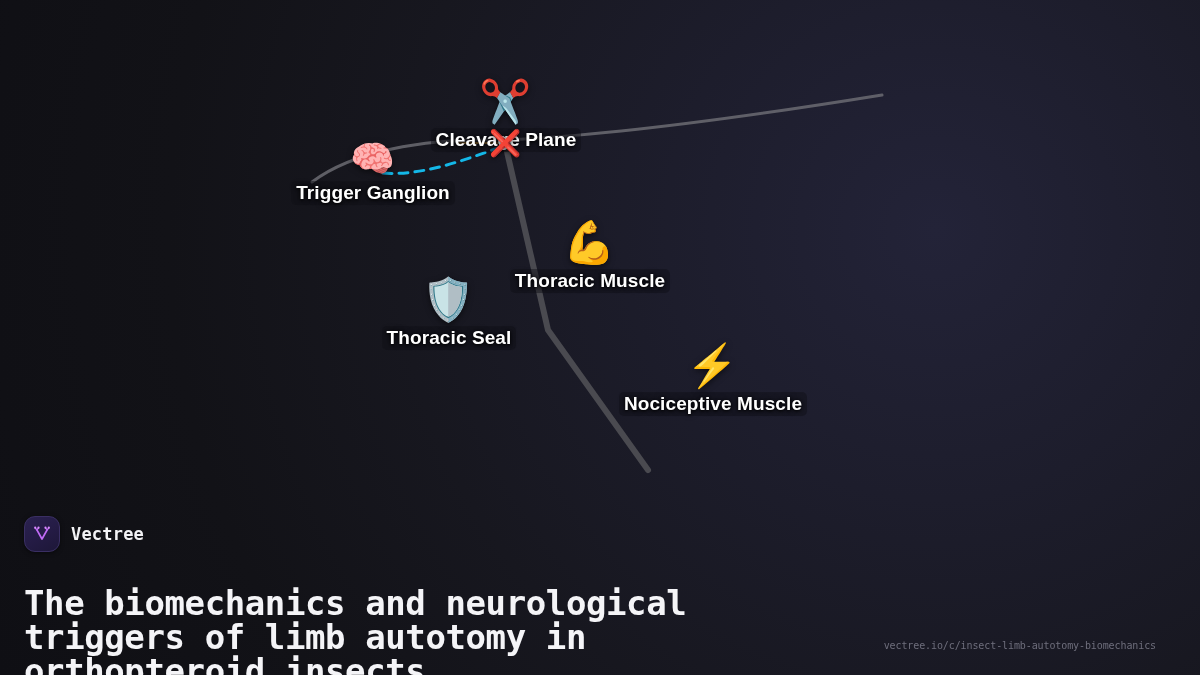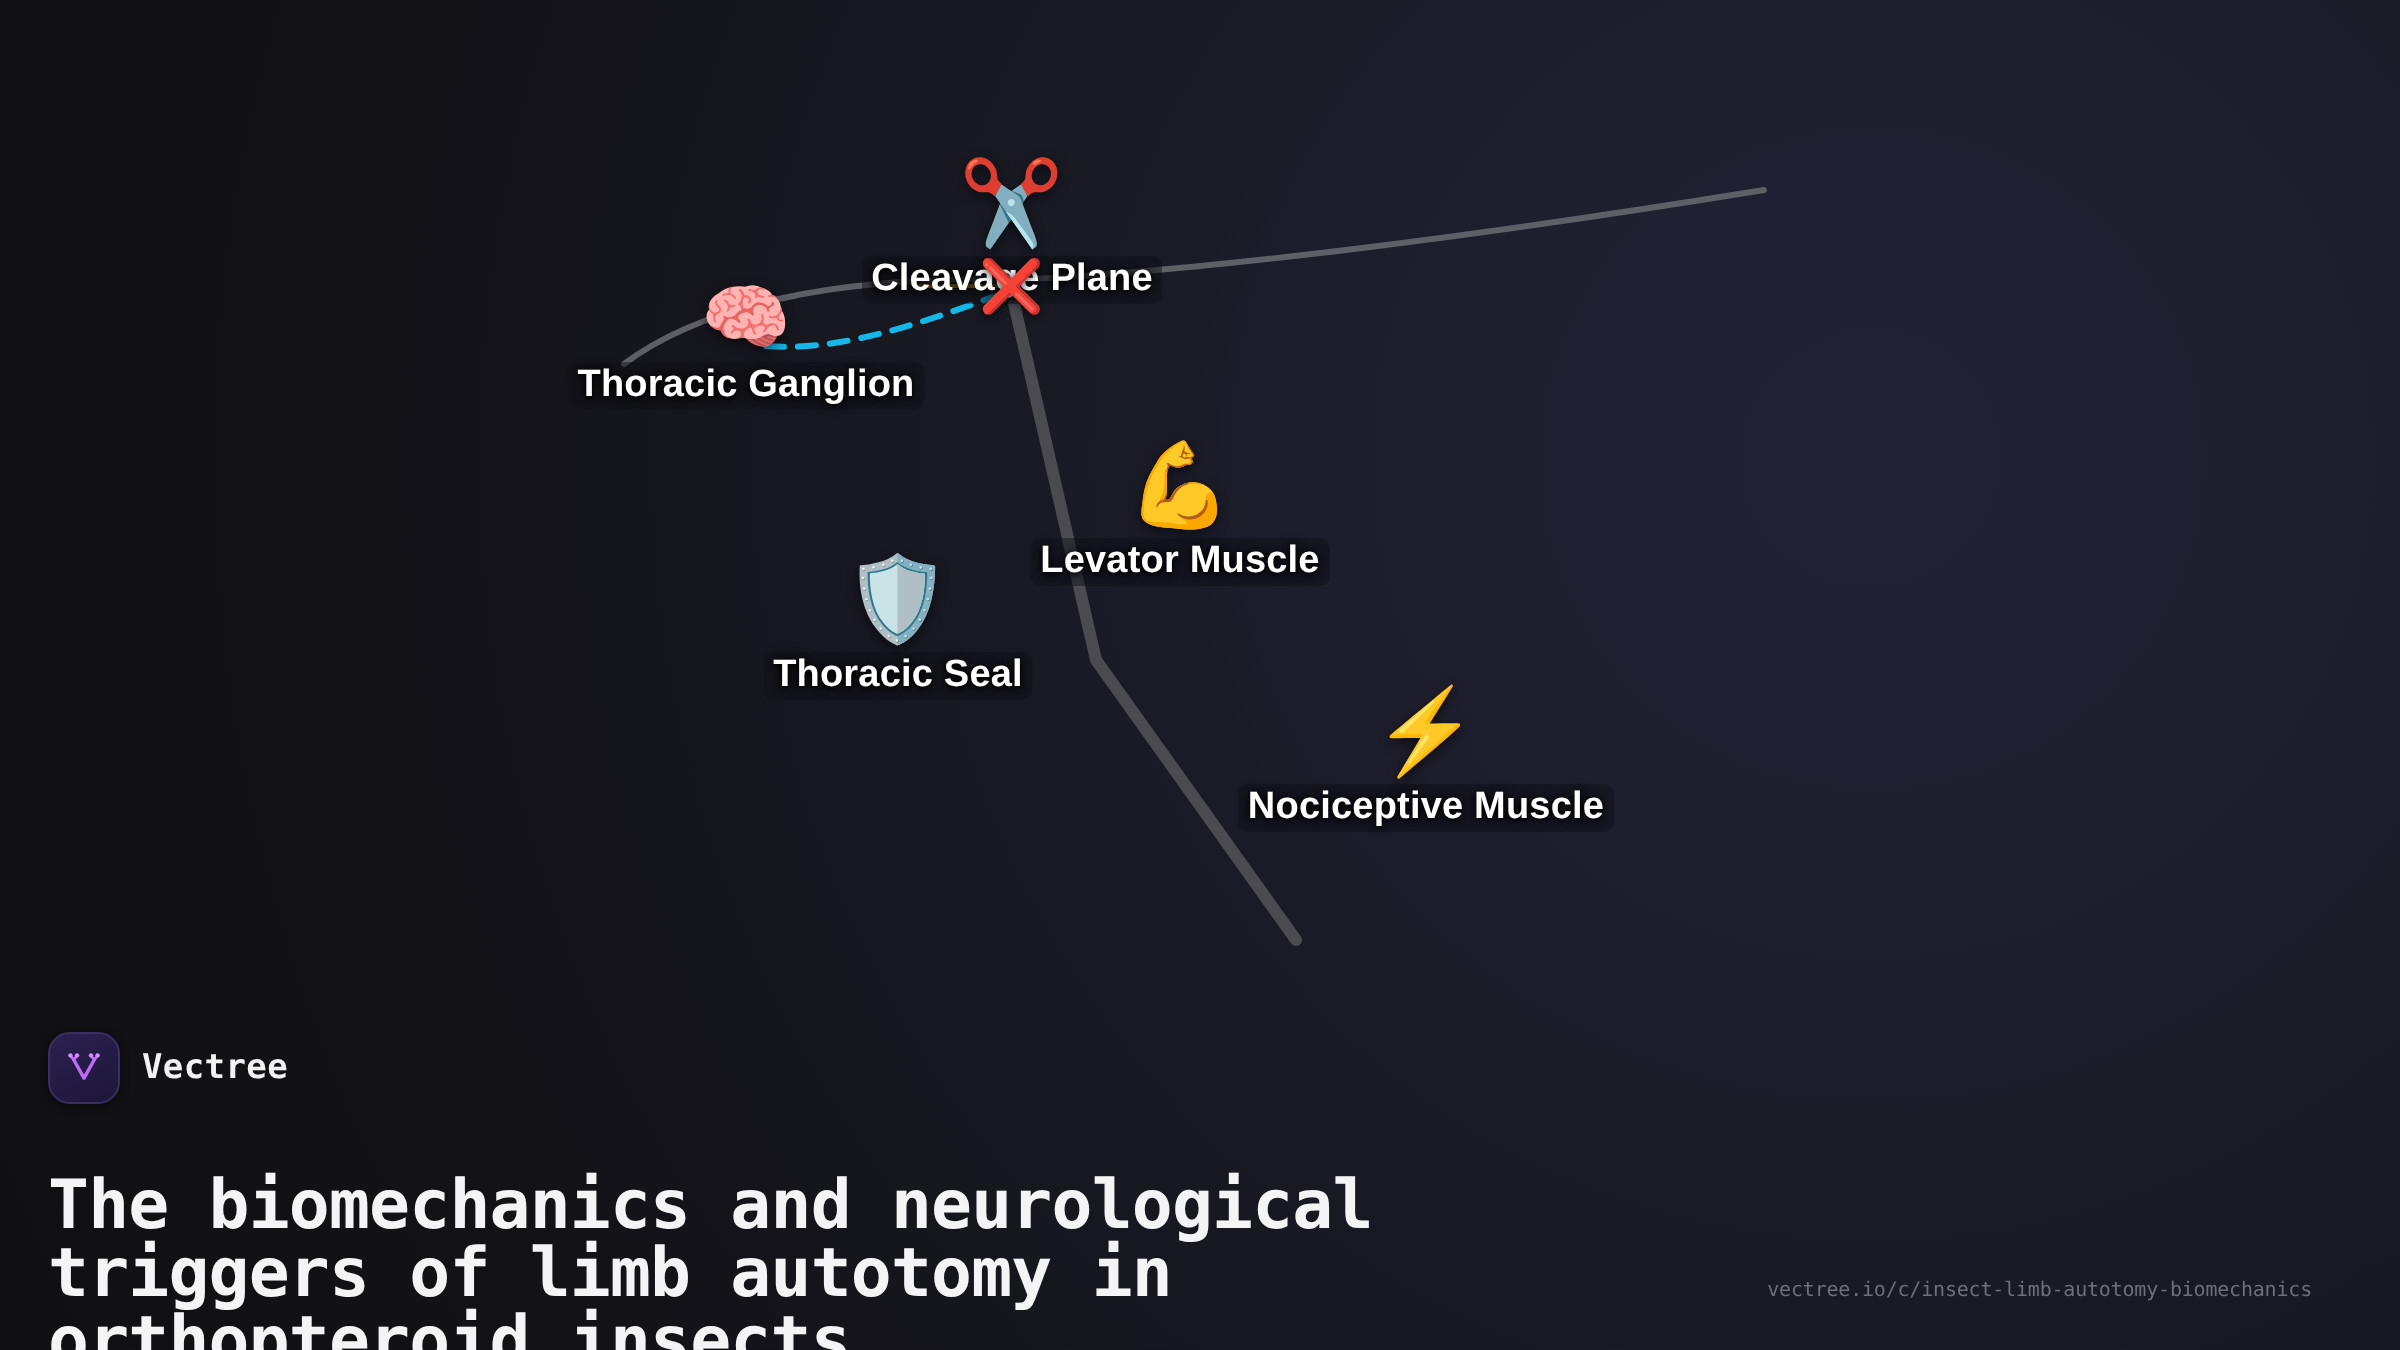--- a/index.html
+++ b/index.html
@@ -176,31 +176,31 @@
 
     <path d="M 383,173 C 420,176 460,162 503,146" fill="none" stroke="#14b8e8" stroke-width="3" stroke-linecap="round" stroke-dasharray="9 7"></path>
 
     <path d="M 505,143 L 548,330 L 648,470" fill="none" stroke="#4a4a50" stroke-width="6" stroke-linecap="round" stroke-linejoin="round"></path>
   </svg>
 
   <div id="cleavage-accent-underline"></div>
 
   <div class="node" id="node-thoracic-ganglion">
     <div class="node-emoji">🧠</div>
-    <div class="node-label">Thoracic Ganglion</div>
+    <div class="node-label">Trigger Ganglion</div>
   </div>
 
   <div class="node" id="node-cleavage-plane">
     <div class="node-emoji">✂️</div>
     <div class="node-label">Cleavage Plane</div>
   </div>
 
   <div class="node" id="node-levator-muscle">
     <div class="node-emoji">💪</div>
-    <div class="node-label">Levator Muscle</div>
+    <div class="node-label">Thoracic Muscle</div>
   </div>
 
   <div class="node" id="node-hemolymph-seal">
     <div class="node-emoji">🛡️</div>
     <div class="node-label">Thoracic Seal</div>
   </div>
 
   <div class="node" id="node-nociceptive-trigger">
     <div class="node-emoji">⚡</div>
     <div class="node-label">Nociceptive Muscle</div>

